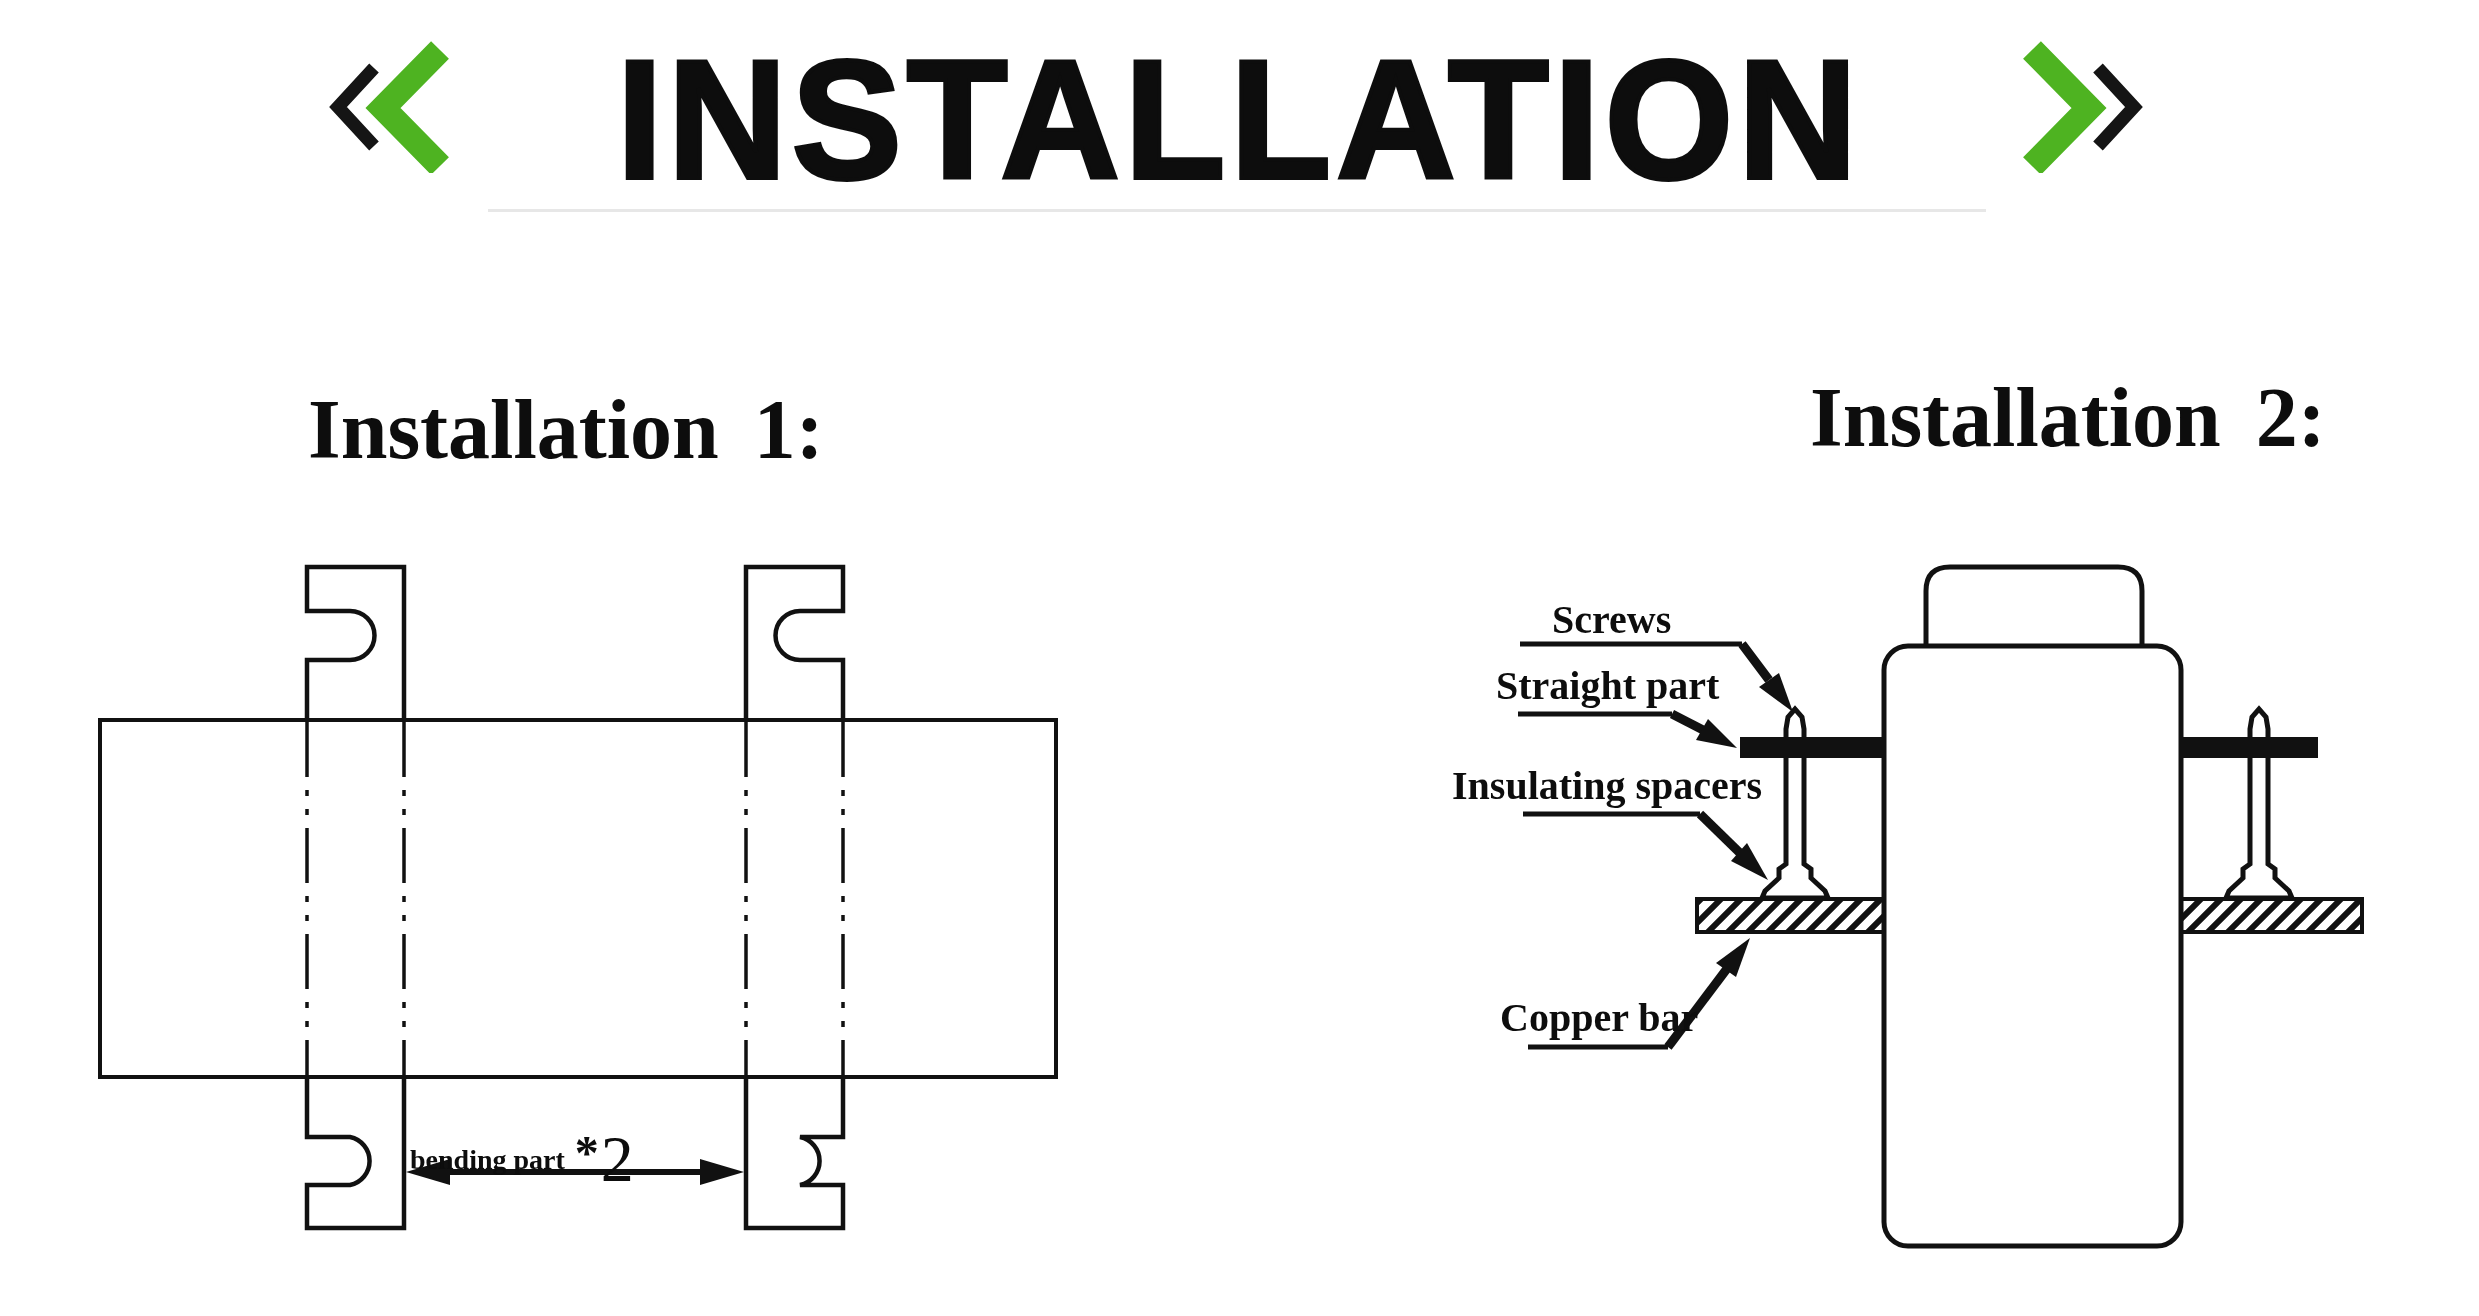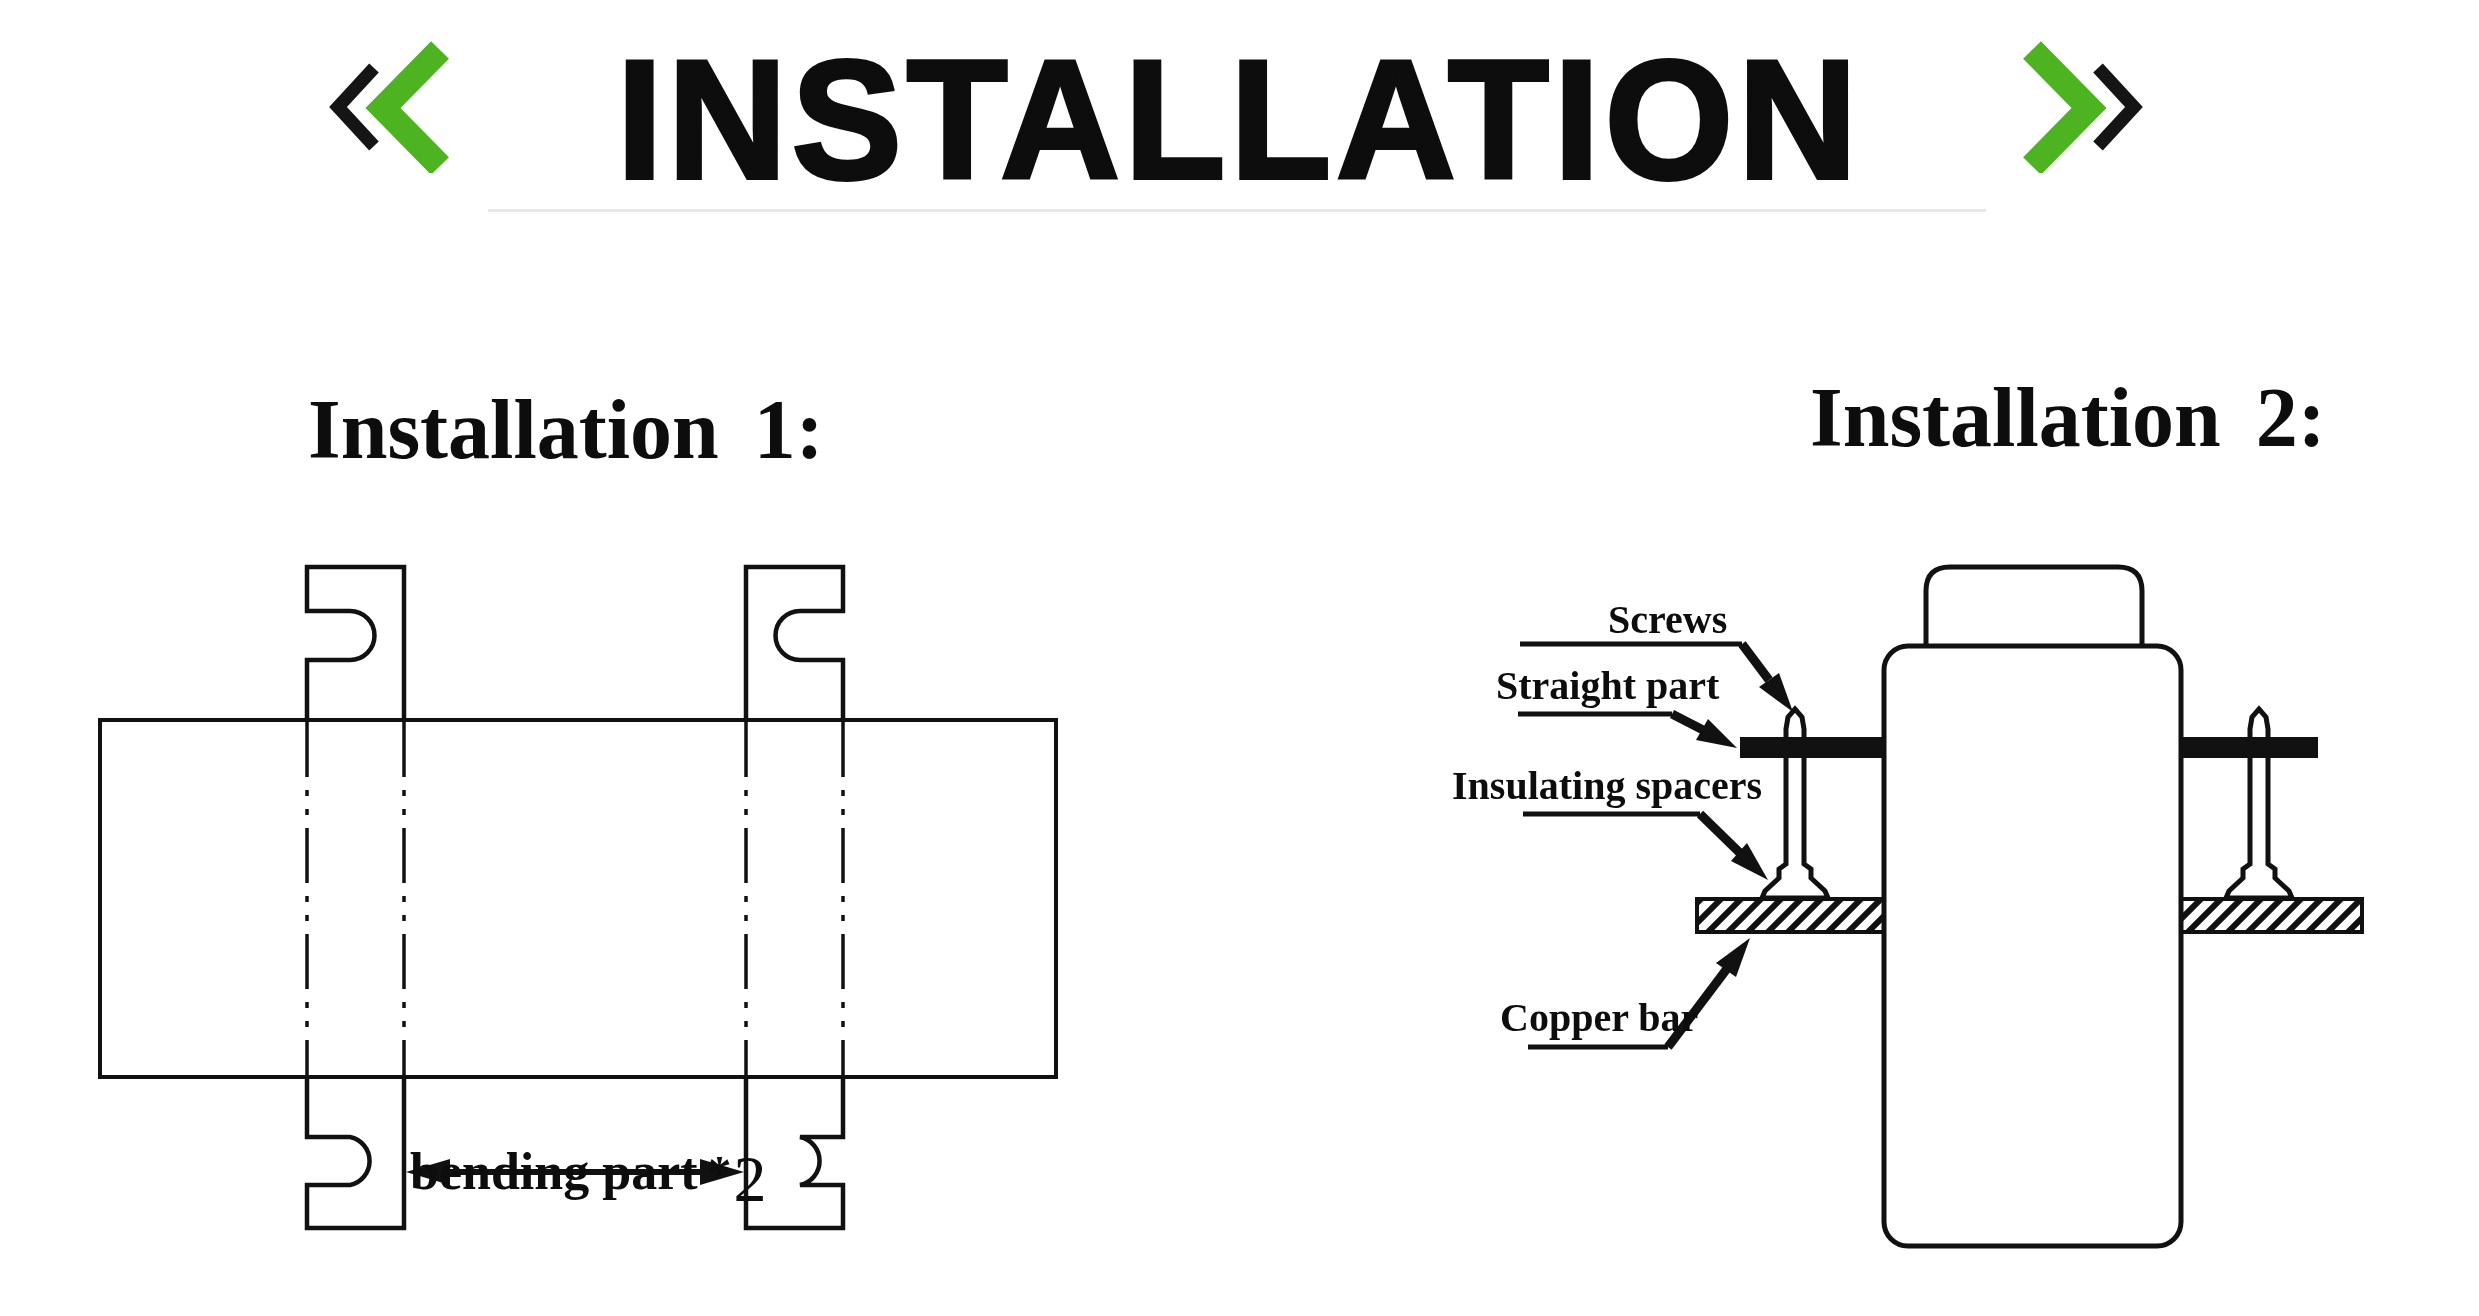--- a/index.html
+++ b/index.html
@@ -42,32 +42,32 @@
   }
   .heading-1{left:308px;top:344px;}
   .heading-2{left:1810px;top:332px;}
 
   
   .callout{
     font-weight:bold;
     font-size:40px;line-height:1;
     white-space:nowrap;
   }
-  .lbl-screws{left:1608px;top:600px;}
+  .lbl-screws{left:1552px;top:600px;}
   .lbl-straight{left:1496px;top:666px;text-align:center;}
   .lbl-spacers{left:1452px;top:766px;}
   .lbl-copper{left:1500px;top:998px;}
 
   
   .dim-label{
     left:410px;top:1104px;
     display:flex;align-items:baseline;
     white-space:nowrap;
   }
-  .dim-label .txt{font-weight:bold;font-size:52px;line-height:1;margin-top:42px;}
+  .dim-label .txt{font-weight:bold;font-size:28px;line-height:1;margin-top:42px;}
   .dim-label .star{font-weight:bold;font-size:48px;line-height:1;margin-left:10px;}
   .dim-label .count{font-size:66px;line-height:1;position:relative;top:12px;margin-left:2px;}
 
   svg{display:block;}
 </style>
 </head>
 <body>
 
 <div class="abs title">INSTALLATION</div>
 <div class="abs title-underline"></div>

